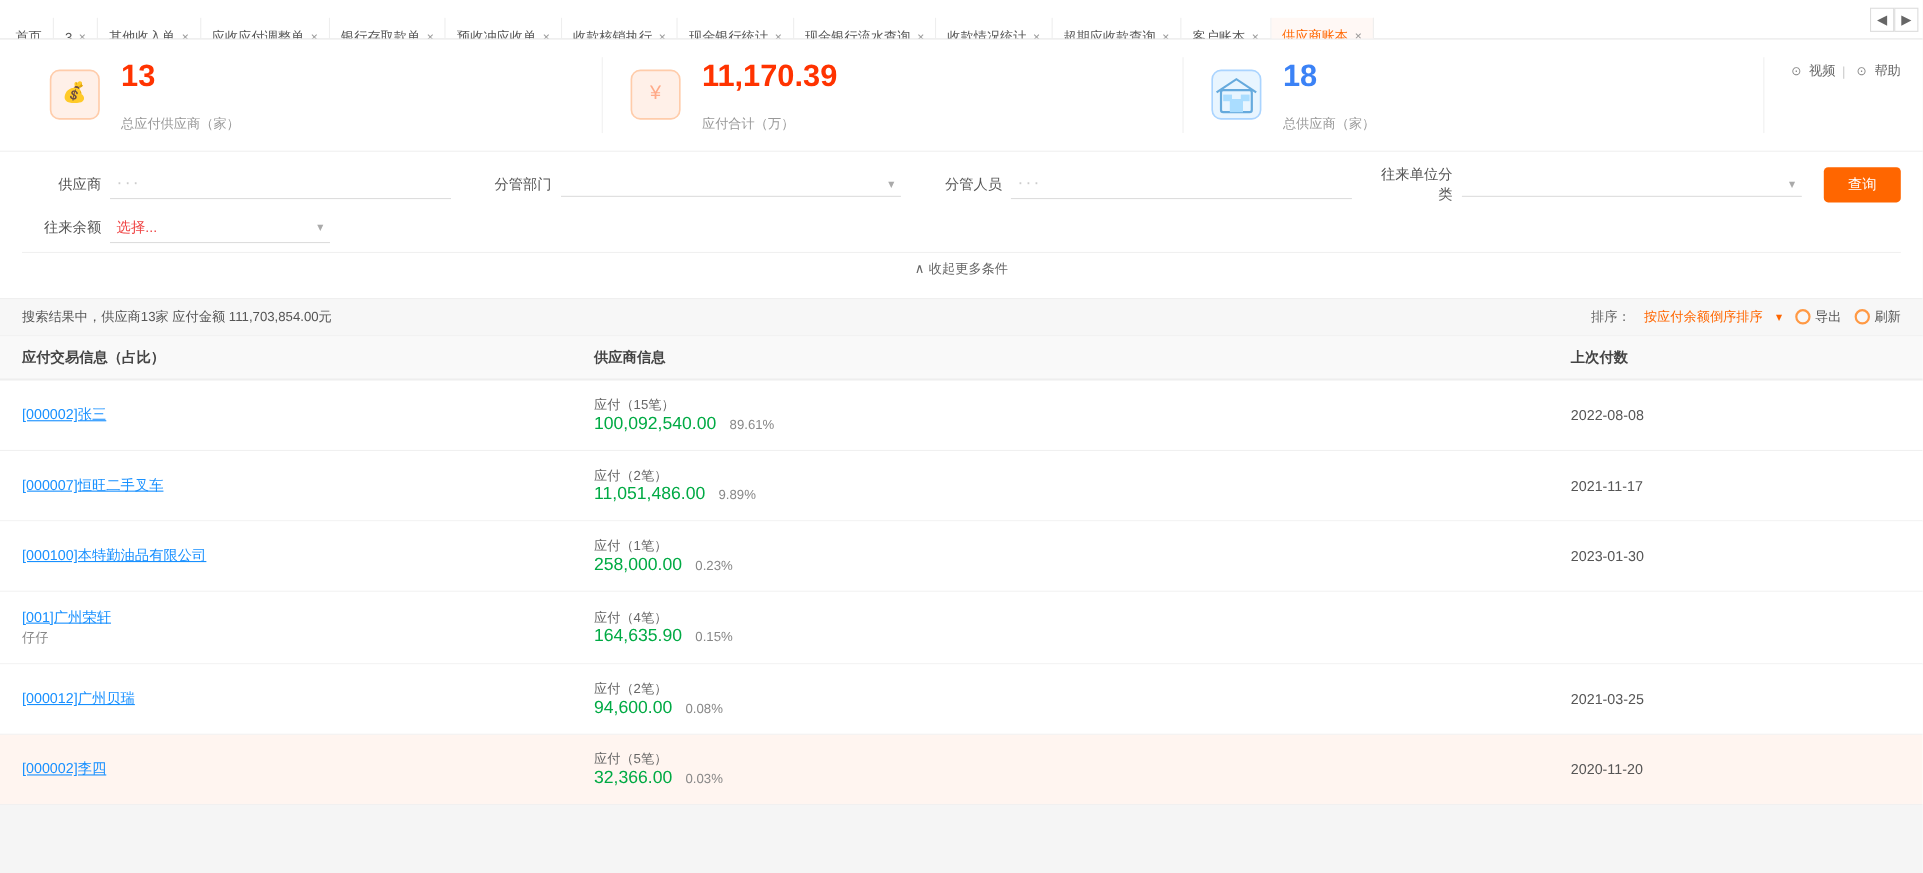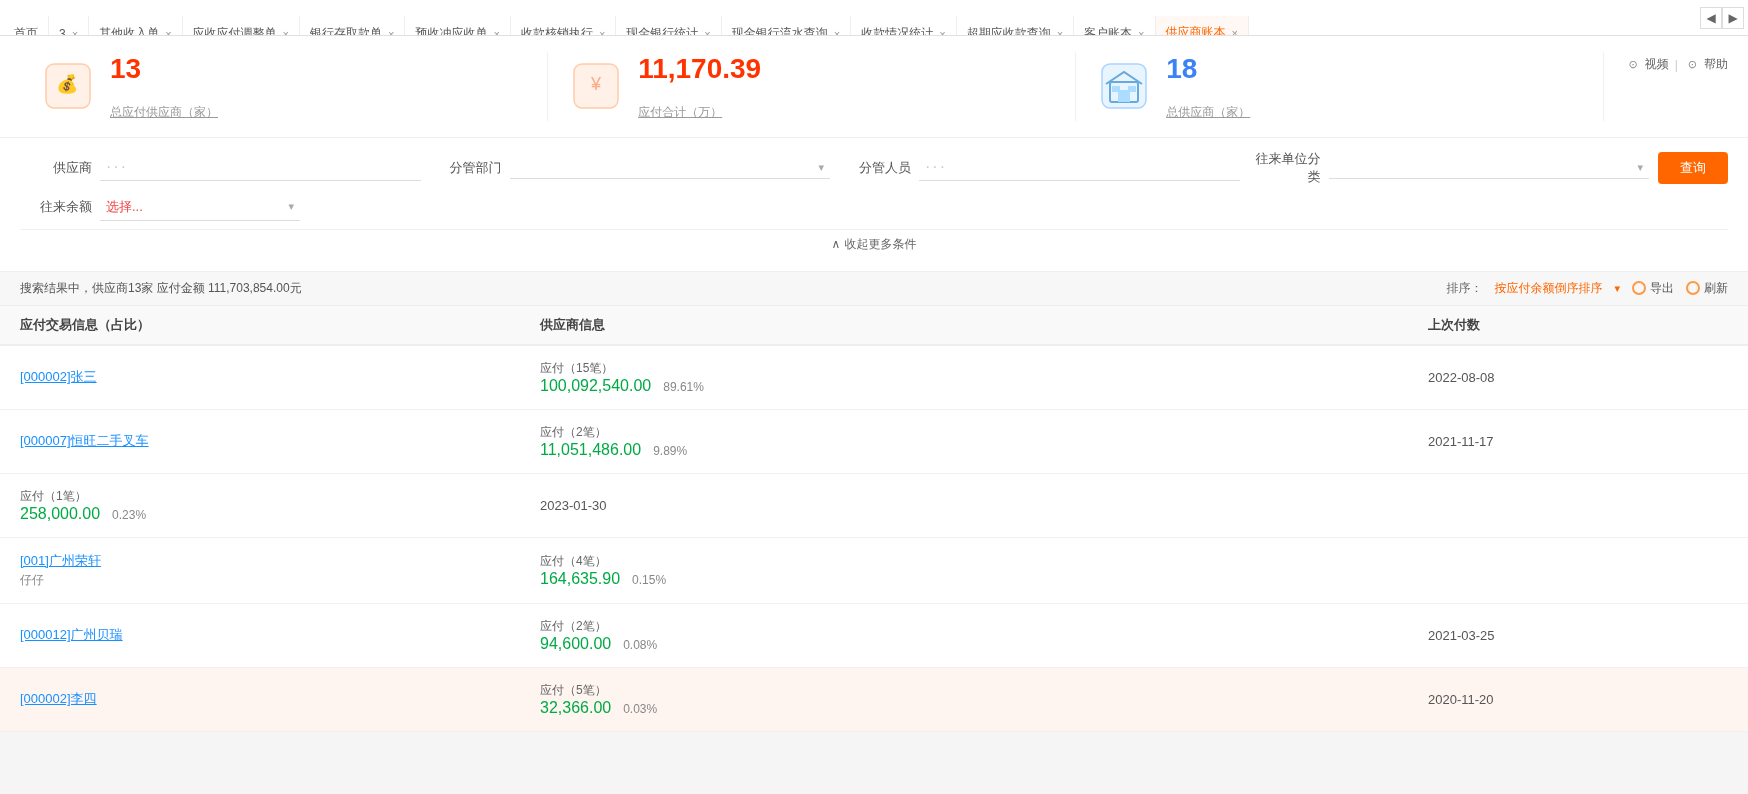--- a/index.html
+++ b/index.html
@@ -83,21 +83,20 @@
       color: #ff3300;
       line-height: 1.2;
     }
     .summary-text .big-num.dark {
       color: #3b82f6;
     }
     .summary-text .label {
       font-size: 12px;
       color: #999;
       margin-top: 18px;
-      text-decoration: underline;
     }
     .top-right-links {
       display: flex;
       align-items: center;
       font-size: 12px;
       color: #666;
       margin-left: 20px;
       flex-shrink: 0;
       align-self: flex-start;
       padding-top: 4px;
@@ -107,21 +106,21 @@
     
     .filter-area {
       background: #fff;
       padding: 12px 20px;
       border-bottom: 1px solid #eee;
     }
     .filter-row {
       display: flex;
       align-items: center;
       margin-bottom: 8px;
-      gap: 9px;
+      gap: 20px;
     }
     .filter-row:last-child { margin-bottom: 0; }
     .filter-item {
       display: flex;
       align-items: center;
       flex: 1;
     }
     .filter-label {
       font-size: 13px;
       color: #555;
@@ -481,20 +480,21 @@
         <div class="tx-info">
           <div class="tx-label">应付（2笔）</div>
           <div style="display: flex; align-items: baseline;">
             <span class="tx-amount">11,051,486.00</span>
             <span class="tx-pct">9.89%</span>
           </div>
         </div>
         <div class="last-pay">2021-11-17</div>
       </div>
       <div class="table-row">
+        <div><a class="supplier-link" href="#">[000100]本特勤油品有限公司</a></div>
         <div class="tx-info">
           <div class="tx-label">应付（1笔）</div>
           <div style="display: flex; align-items: baseline;">
             <span class="tx-amount">258,000.00</span>
             <span class="tx-pct">0.23%</span>
           </div>
         </div>
         <div class="last-pay">2023-01-30</div>
       </div>
       <div class="table-row">

